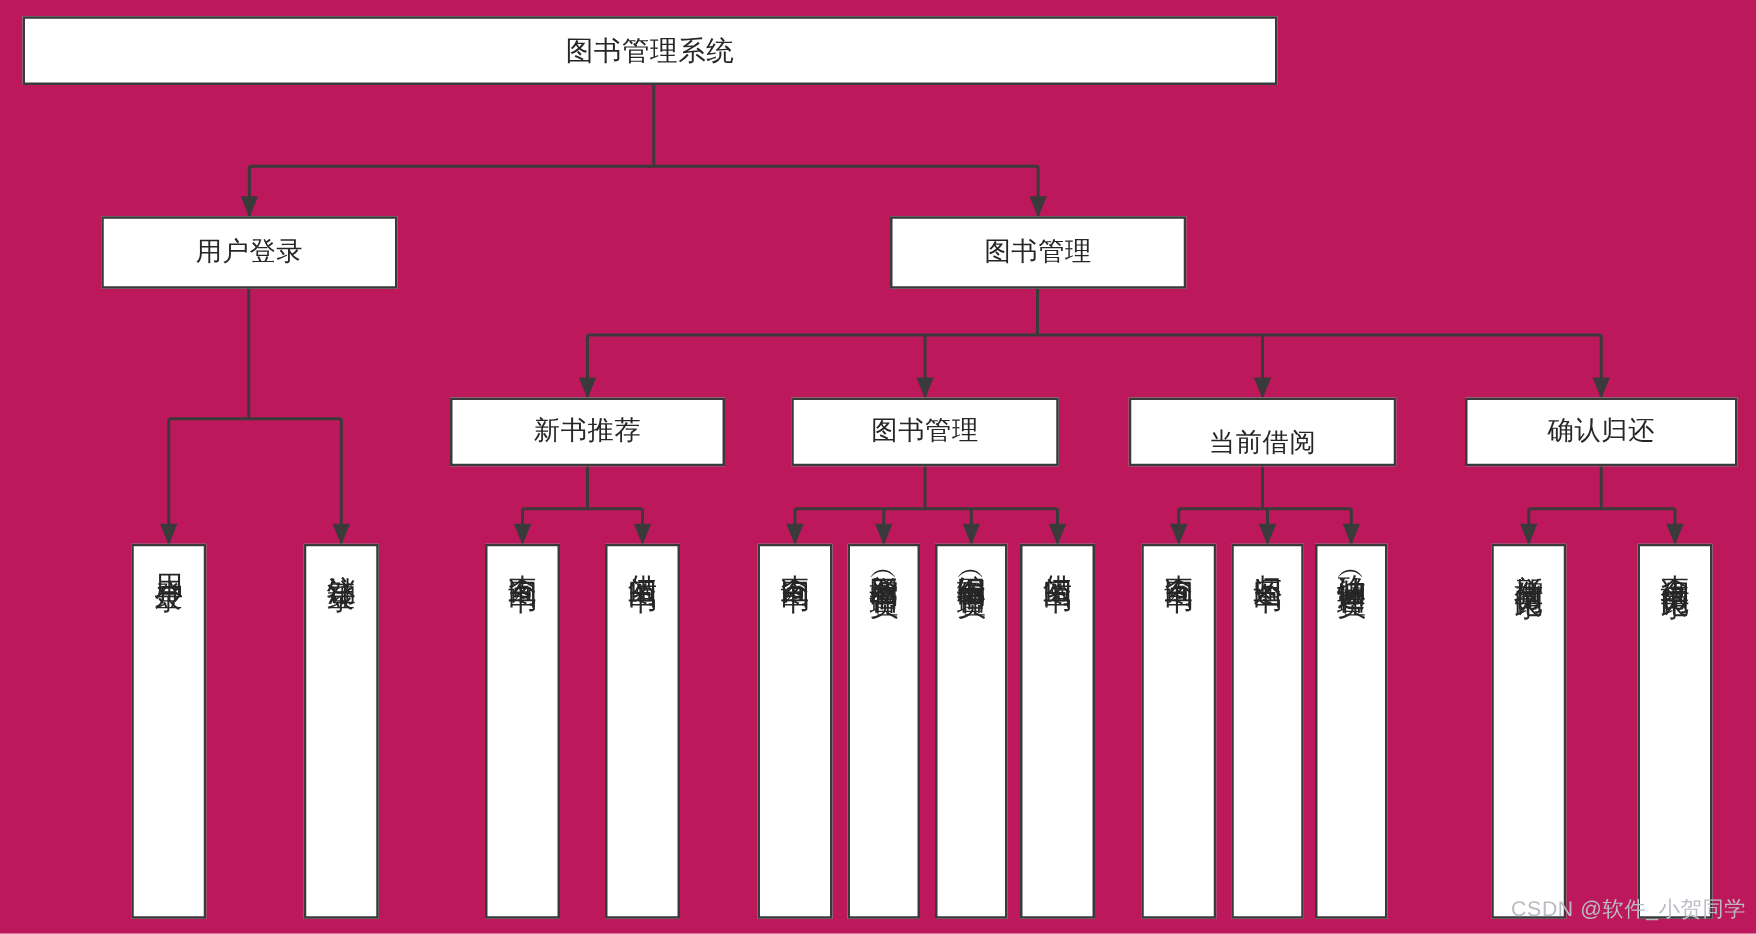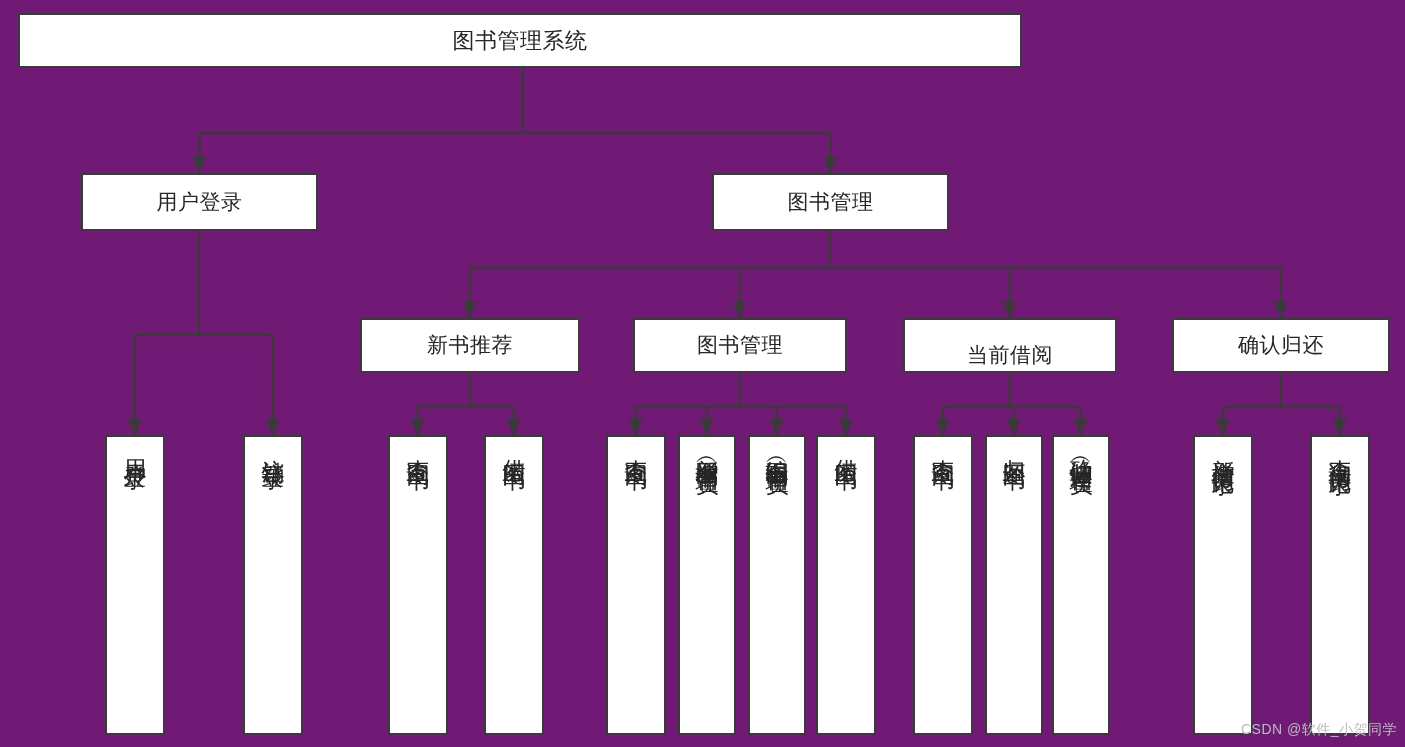--- a/index.html
+++ b/index.html
@@ -8,21 +8,21 @@
     padding: 0;
     background: #ffffff;
   }
   body {
     font-family: "Liberation Sans", "DejaVu Sans", sans-serif;
   }
   #diagram-root {
     position: relative;
     width: 1405px;
     height: 747px;
-    background: #701a75;
+    background: #be185d;
     overflow: hidden;
   }
   #edges-layer {
     position: absolute;
     left: 0;
     top: 0;
     width: 1405px;
     height: 747px;
     pointer-events: none;
   }
@@ -64,21 +64,21 @@
     line-height: 1.0;
     letter-spacing: 3px;
     white-space: nowrap;
   }
   .node.leaf.tall .label {
     letter-spacing: 2px;
   }
   #watermark {
     position: absolute;
     color: #b9bcc2;
-    font-size: 14px;
+    font-size: 17px;
     letter-spacing: 0.5px;
     white-space: nowrap;
     user-select: none;
   }
 </style>
 </head>
 <body>
 
 <div id="diagram-root">
 

